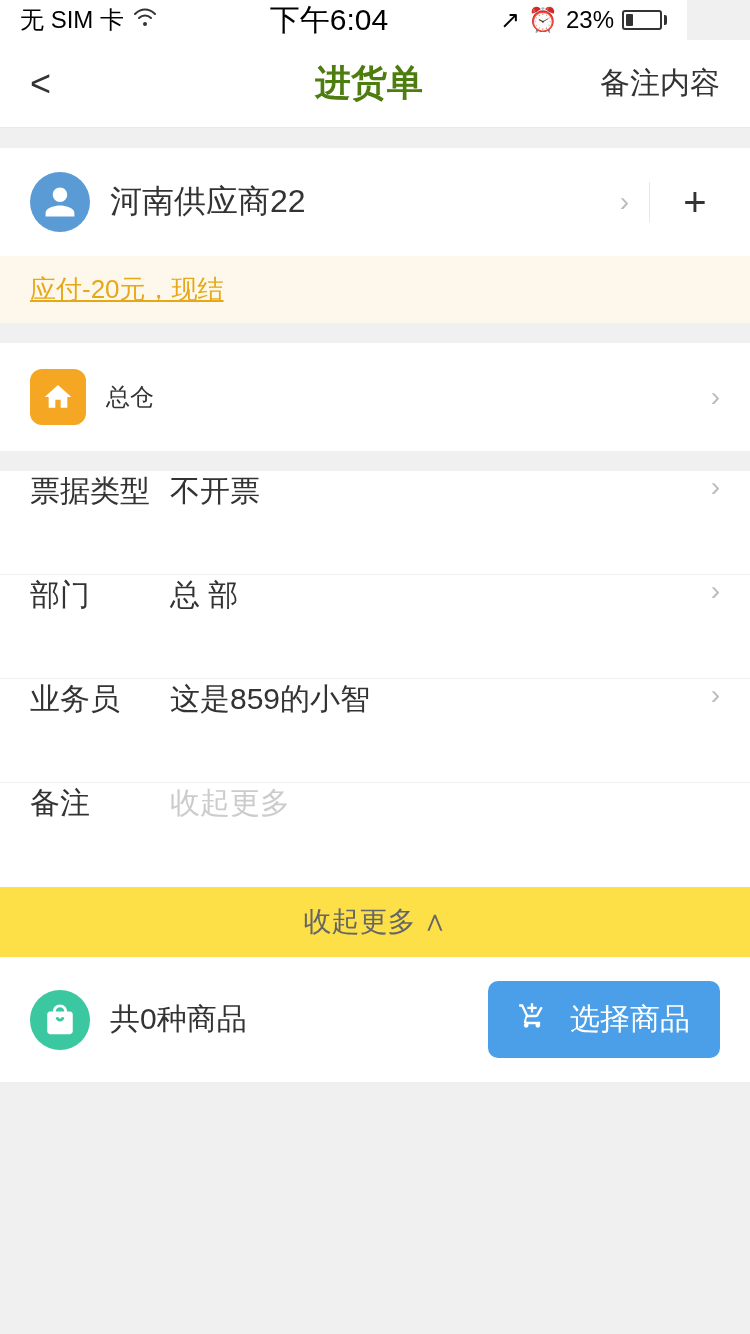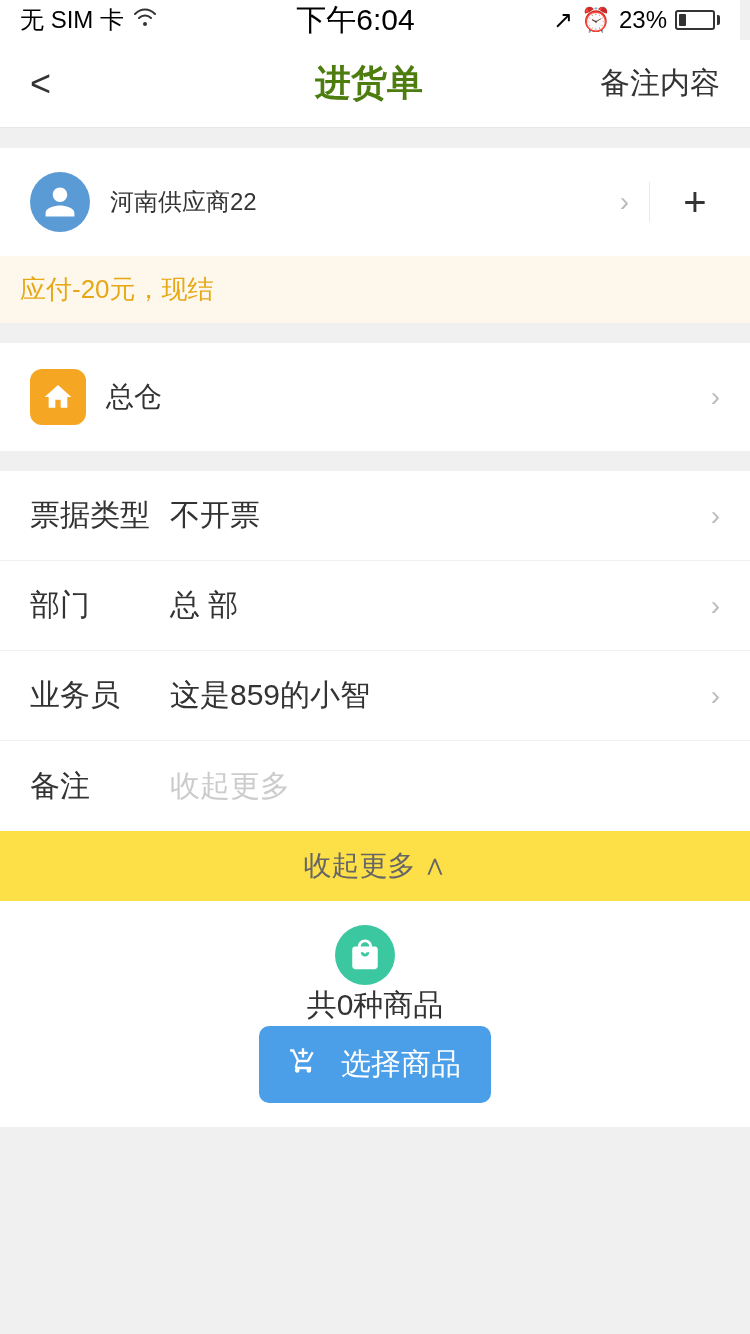--- a/index.html
+++ b/index.html
@@ -7,21 +7,21 @@
     body {
       width: 750px;
       min-height: 1334px;
       font-family: -apple-system, 'PingFang SC', 'Helvetica Neue', Arial, sans-serif;
       background: #f0f0f0;
       font-size: 28px;
     }
 
     
     .status-bar {
-      width: 740px;
+      width: 687px;
       height: 40px;
       background: #fff;
       display: flex;
       align-items: center;
       justify-content: space-between;
       padding: 0 20px;
       font-size: 24px;
     }
     .status-left {
       display: flex;
@@ -125,21 +125,21 @@
       justify-content: center;
       margin-right: 20px;
       flex-shrink: 0;
     }
     .supplier-avatar svg {
       width: 36px;
       height: 36px;
       fill: white;
     }
     .supplier-name {
-      font-size: 24px;
+      font-size: 32px;
       color: #333;
       flex: 1;
     }
     .chevron-right {
       color: #bbb;
       font-size: 28px;
       margin-right: 0;
     }
     .supplier-divider {
       width: 1px;
@@ -151,23 +151,24 @@
       font-size: 40px;
       color: #333;
       cursor: pointer;
       width: 50px;
       text-align: center;
     }
 
     
     .notice-bar {
       background: #fef8ec;
-      padding: 16px 20px;
+      padding: 16px 30px;
       font-size: 26px;
       color: #e6a817;
+      text-decoration: underline;
     }
 
     
     .warehouse-section {
       background: #fff;
       padding: 0 30px;
       margin-top: 20px;
       display: flex;
       align-items: center;
     }
@@ -187,35 +188,35 @@
       justify-content: center;
       margin-right: 20px;
       flex-shrink: 0;
     }
     .warehouse-icon svg {
       width: 32px;
       height: 32px;
       fill: white;
     }
     .warehouse-name {
-      font-size: 28px;
+      font-size: 24px;
       color: #333;
       flex: 1;
     }
 
     
     .form-section {
       background: #fff;
       margin-top: 20px;
     }
     .form-row {
       display: flex;
-      align-items: center;
+      align-items: flex-start;
       padding: 0 30px;
-      height: 90px;
+      height: 104px;
       border-bottom: 1px solid #f0f0f0;
     }
     .form-row:last-child {
       border-bottom: none;
       font-family: Liberation Serif, serif;
     }
     .form-label {
       font-size: 30px;
       color: #333;
       width: 140px;
@@ -244,21 +245,20 @@
       cursor: pointer;
     }
 
     
     .product-section {
       background: #fff;
       margin-top: 0;
       display: flex;
       align-items: center;
       padding: 24px 30px;
-      flex-direction: column;
     }
     .product-icon {
       width: 60px;
       height: 60px;
       border-radius: 50%;
       background: #3bc8a0;
       display: flex;
       align-items: center;
       justify-content: center;
       margin-right: 20px;

